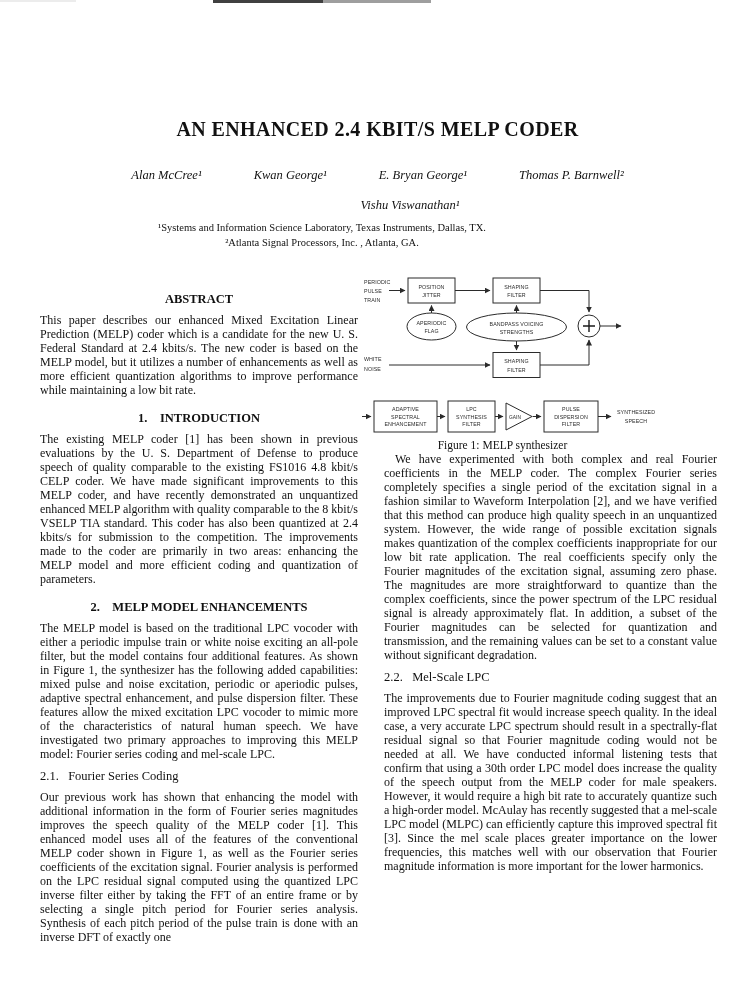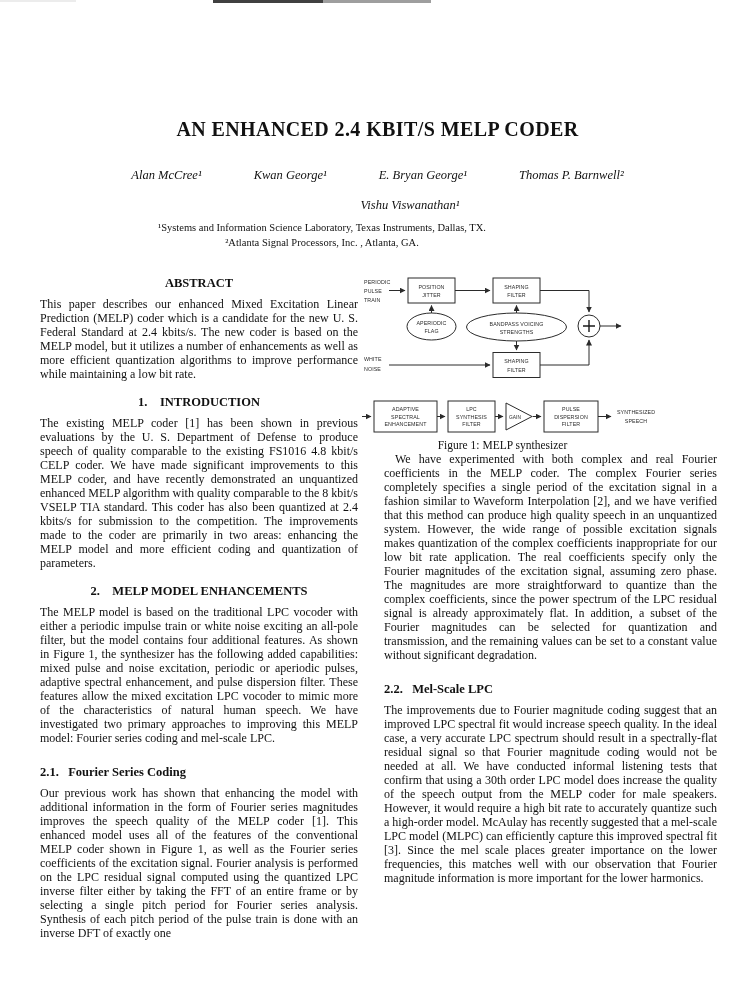--- a/index.html
+++ b/index.html
@@ -29,24 +29,24 @@
     position:absolute;left:0;width:644px;text-align:center;font-size:10.5px;
   }
   .affil1{top:222px;} .affil2{top:237px;}
   .col{position:absolute;font-size:12px;line-height:14px;text-align:justify;}
   .col-left{left:40px;top:276px;width:318px;}
   .col-right{left:384px;top:274px;width:333px;}
   .sec-heading{
     text-align:center;font-weight:bold;font-size:12.5px;white-space:pre;
     margin:14px 0 7px 0;
   }
-  .sec-heading.first{margin-top:0;}
+  .sec-heading.first{margin-top:16px;}
   .sub-heading{
-    text-align:left;font-weight:bold;font-size:12.5px;white-space:pre;
-    margin:20px 0 7px 0;
+    text-align:left;font-weight:normal;font-size:12.5px;white-space:pre;
+    margin:8px 0 7px 0;
   }
   .para{margin:0;}
   .para.indent{text-indent:11px;}
   .fig-svg{display:block;margin-left:-24px;}
   .fig-caption{
     font-size:11.5px;text-align:center;padding-right:96px;margin:2px 0 0 0;
     white-space:pre;text-align-last:center;
   }
   .page-number{
     position:absolute;top:1000px;left:0;width:755px;text-align:center;

